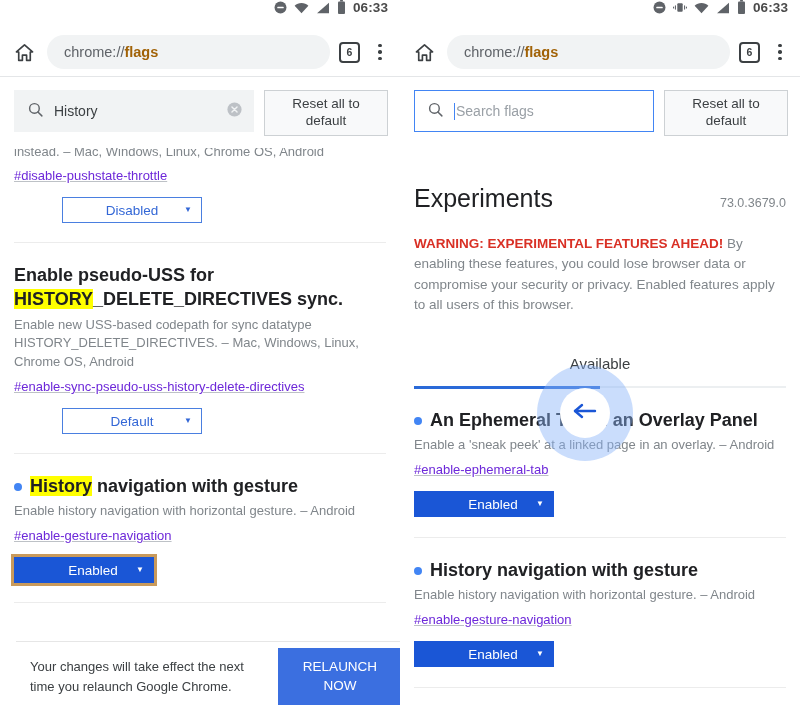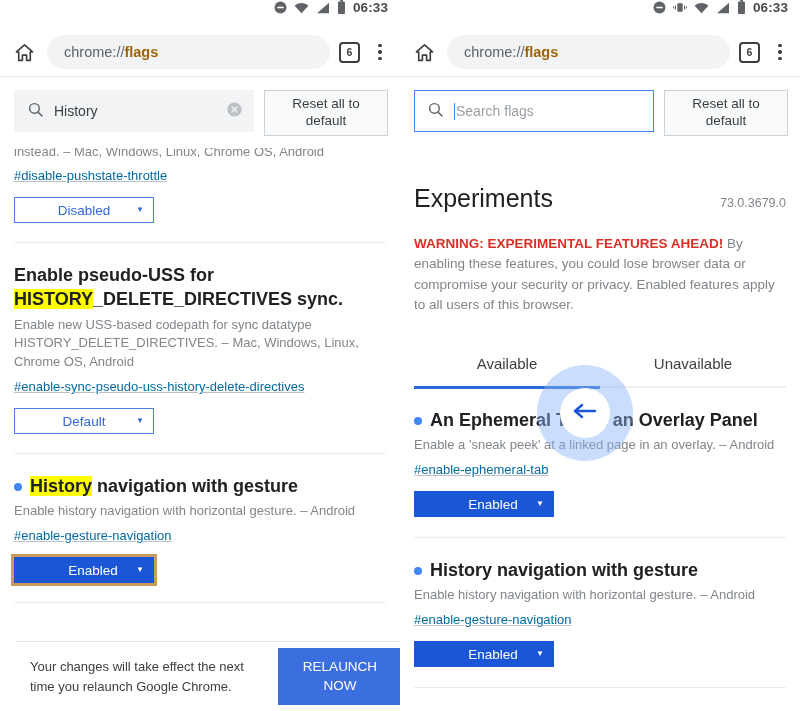--- a/index.html
+++ b/index.html
@@ -60,28 +60,28 @@
     font-size: 13.5px; color: #3c4043; line-height: 1.25; text-align: center;
     display: flex; align-items: center; justify-content: center; padding: 5px 6px;
   }
 
   .content { position: relative; overflow: hidden; }
 
   
   .left-content { height: 525px; padding: 0 14px; position: relative; }
   .clip-line { font-size: 13px; color: #80868b; margin-top: -4px; height: 17px; overflow: hidden; }
   .flag-link {
-    display: inline-block; font-size: 13px; color: #0369a1;
+    display: inline-block; font-size: 13px; color: #6d28d9;
     text-decoration: underline; text-decoration-color: #bdc1c6; margin-top: 7px;
   }
   .select {
     height: 26px; width: 140px; margin-top: 13px; display: flex; align-items: center;
     justify-content: center; position: relative; font-size: 13.5px;
   }
-  .select.unset { border: 1px solid #4a7fe0; background: #fff; color: #3367d6; }
+  .select.unset { border: 1px solid #4a7fe0; background: #fff; color: #3367d6; margin-left: 48px; }
   .select.on { background: #1a56d6; color: #fff; border: 1px solid #1a56d6; padding-left: 18px; }
   .select.on.focus { outline: 3px solid #c99a5b; outline-offset: -0px; border-color: #1a56d6; }
   .select .arrow { position: absolute; right: 9px; font-size: 8px; line-height: 1; }
   .row-sep { height: 1px; background: #ececec; margin: 19px 0 0 0; }
 
   .flag-title { font-size: 18px; font-weight: 700; color: #202124; line-height: 1.35; }
   .hl { background: #ffff00; }
   .flag-desc { font-size: 13px; color: #80868b; line-height: 1.45; margin-top: 4px; }
   .bullet { width: 8px; height: 8px; border-radius: 50%; background: #4285f4; display: inline-block; margin-right: 8px; vertical-align: 1px; }
 
@@ -311,21 +311,20 @@
       <div class="exp-head">
         <div class="exp-title">Experiments</div>
         <div class="exp-version">73.0.3679.0</div>
       </div>
 
       <div class="warn"><b>WARNING: EXPERIMENTAL FEATURES AHEAD!</b><span> By enabling these features, you could lose browser data or compromise your security or privacy. Enabled features apply to all users of this browser.</span></div>
 
       <div style="position:relative;">
         <div class="tabs">
           <div class="tab">Available</div>
-          <div class="tab">Unavailable</div>
         </div>
         <div class="tabs-underline">
             <div class="sel"></div>
           </div>
 
         <div class="gesture">
           <div class="inner">
             <span>
               <svg width="26" height="16" viewBox="0 0 26 16">
                   <line x1="3" y1="8" x2="23" y2="8" stroke="#1a56d6" stroke-width="2.4" stroke-linecap="round"></line>

